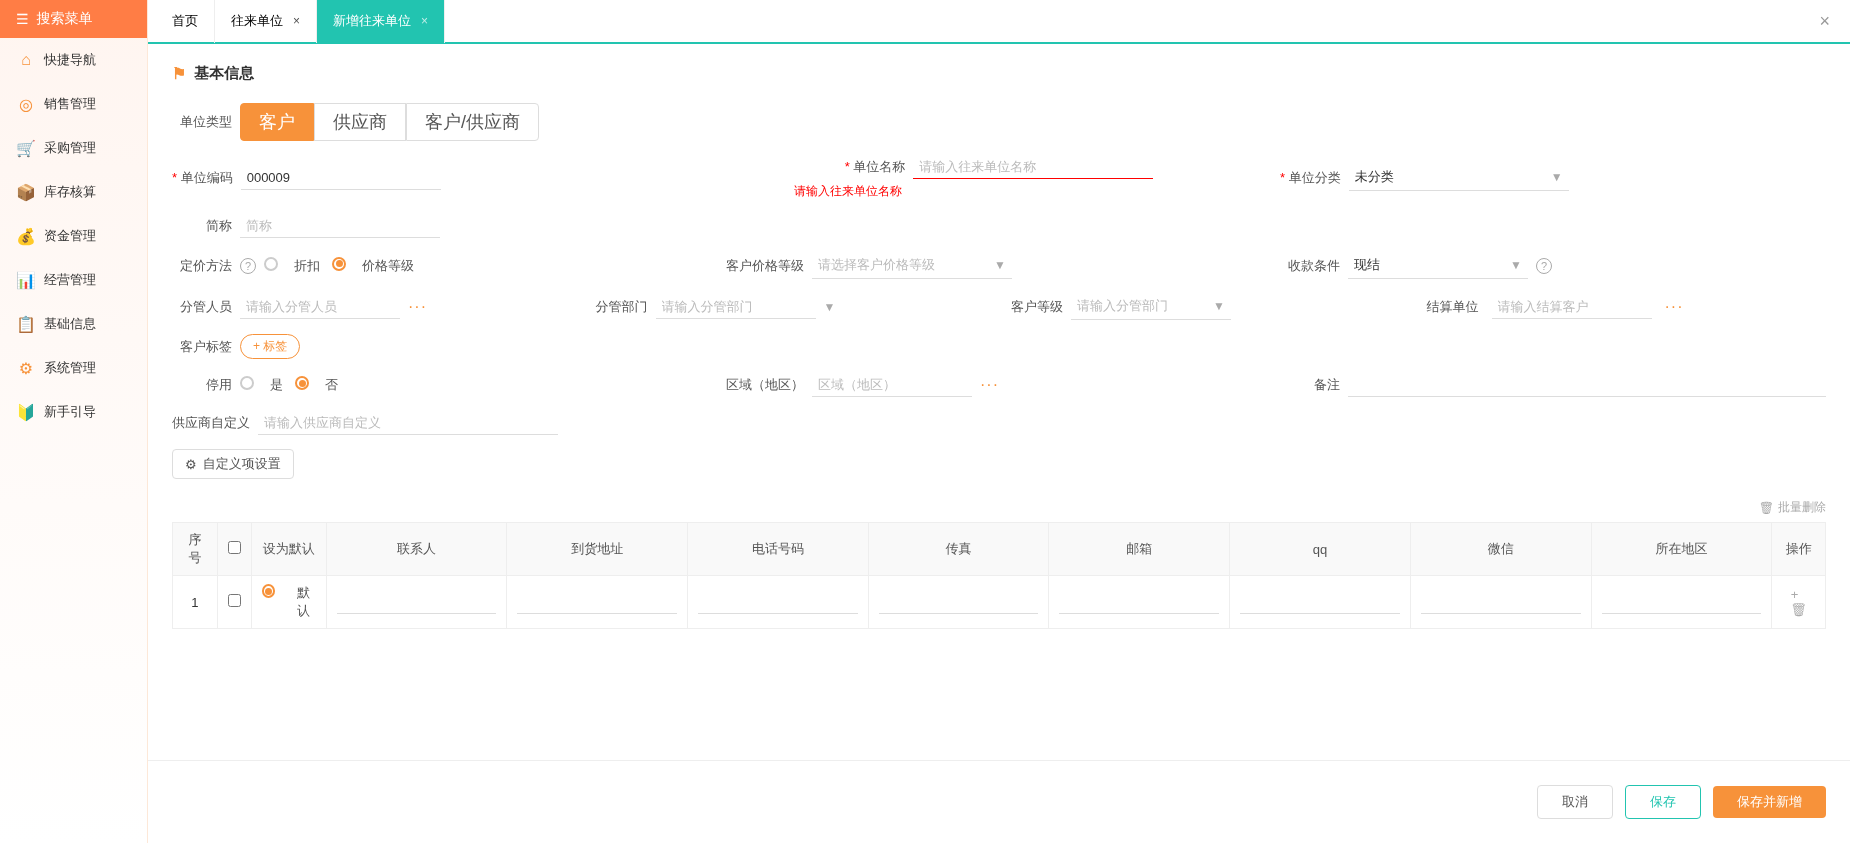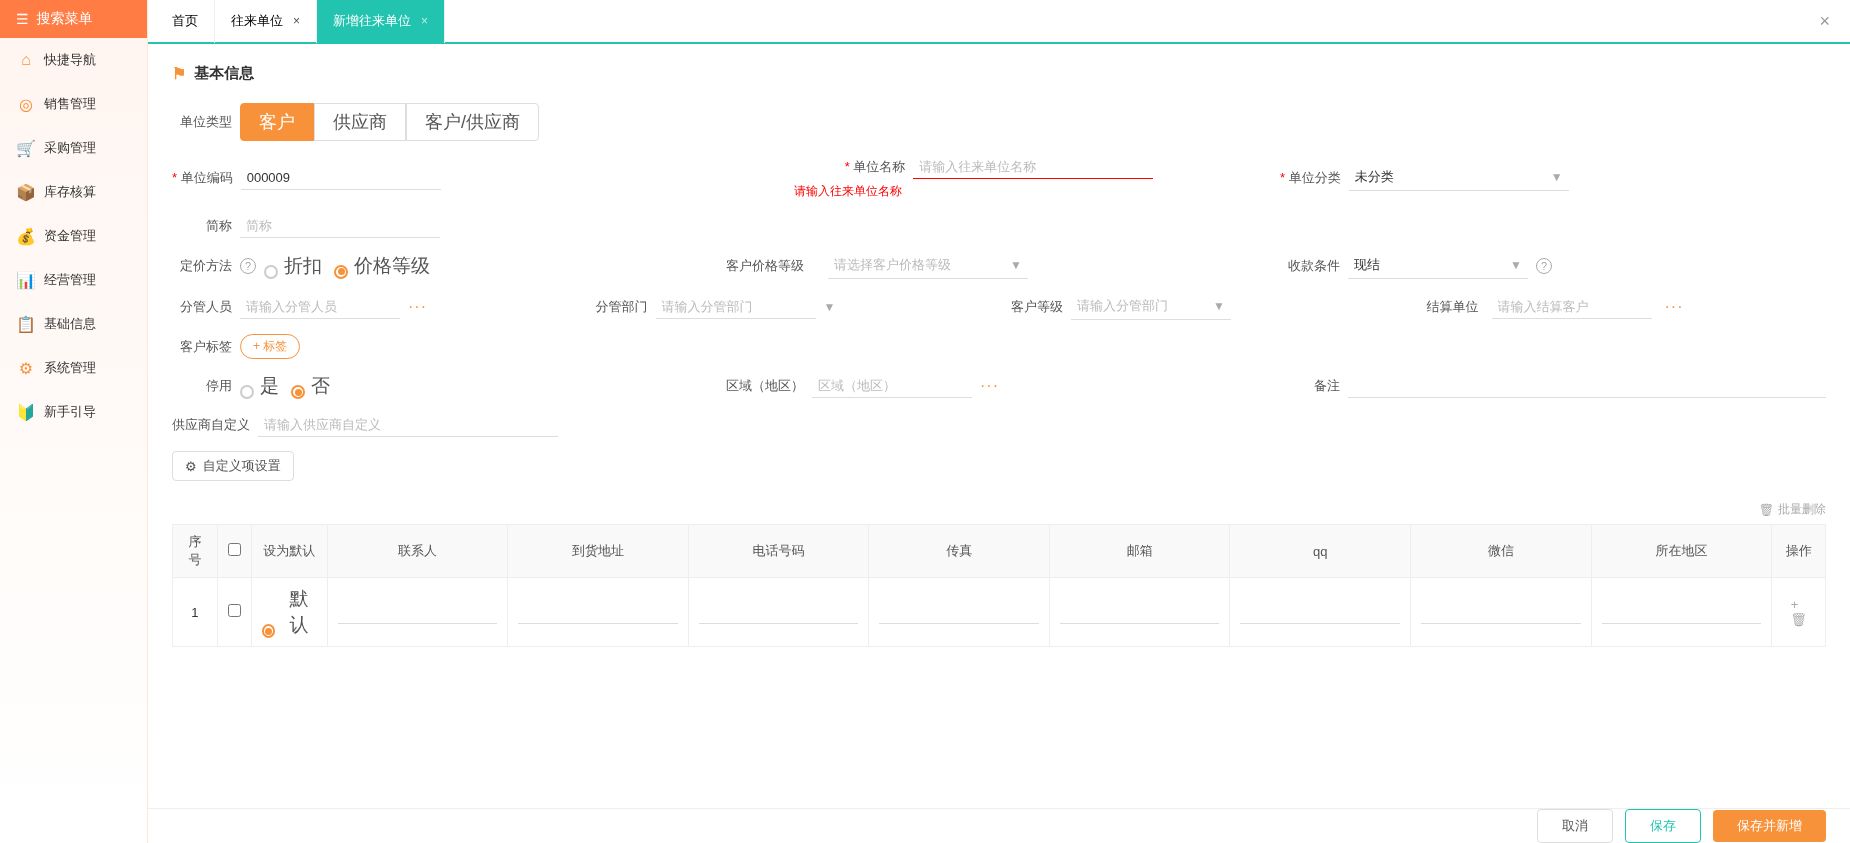--- a/index.html
+++ b/index.html
@@ -167,21 +167,21 @@
     .form-select .selected-val { color: #333; }
     .field-row {
       display: flex;
       align-items: center;
       gap: 8px;
       margin-bottom: 14px;
     }
 
     
     .radio-group { display: flex; align-items: center; gap: 12px; }
-    .radio-item { display: flex; align-items: flex-end; gap: 6px; cursor: pointer; font-size: 19px; color: #555; }
+    .radio-item { display: flex; align-items: flex-start; gap: 16px; cursor: pointer; font-size: 13px; color: #555; }
     .radio-circle {
       width: 14px; height: 14px; border-radius: 50%; border: 2px solid #ccc;
       display: flex; align-items: center; justify-content: center;
     }
     .radio-circle.checked { border-color: #f7923a; }
     .radio-circle.checked::after {
       content: ''; width: 7px; height: 7px; border-radius: 50%; background: #f7923a;
     }
 
     
@@ -244,21 +244,21 @@
       text-align: center;
       color: #333;
     }
 
     
     .bottom-bar {
       display: flex;
       justify-content: flex-end;
       align-items: center;
       gap: 12px;
-      padding: 0 24px;
+      padding: 24px 24px;
       border-top: 1px solid #eee;
       background: #fff;
     }
     .btn-cancel {
       padding: 7px 24px;
       border: 1px solid #ddd;
       background: #fff;
       color: #555;
       font-size: 13px;
       border-radius: 4px;
@@ -405,21 +405,21 @@
           <div class="radio-item">
             <div class="radio-circle"></div>
             <span>折扣</span>
           </div>
           <div class="radio-item">
             <div class="radio-circle checked"></div>
             <span>价格等级</span>
           </div>
         </div>
       </div>
-      <div style="display:flex;align-items:center;gap:24px;flex:1;">
+      <div style="display:flex;align-items:center;gap:8px;flex:1;">
         <span class="form-label">客户价格等级</span>
         <div class="form-select" style="flex:1;max-width:200px;">
           <span>请选择客户价格等级</span>
           <span class="chevron-down">▼</span>
         </div>
       </div>
       <div style="display:flex;align-items:center;gap:8px;flex:1;">
         <span class="form-label">收款条件</span>
         <div class="form-select" style="max-width:180px;">
           <span class="selected-val">现结</span>

